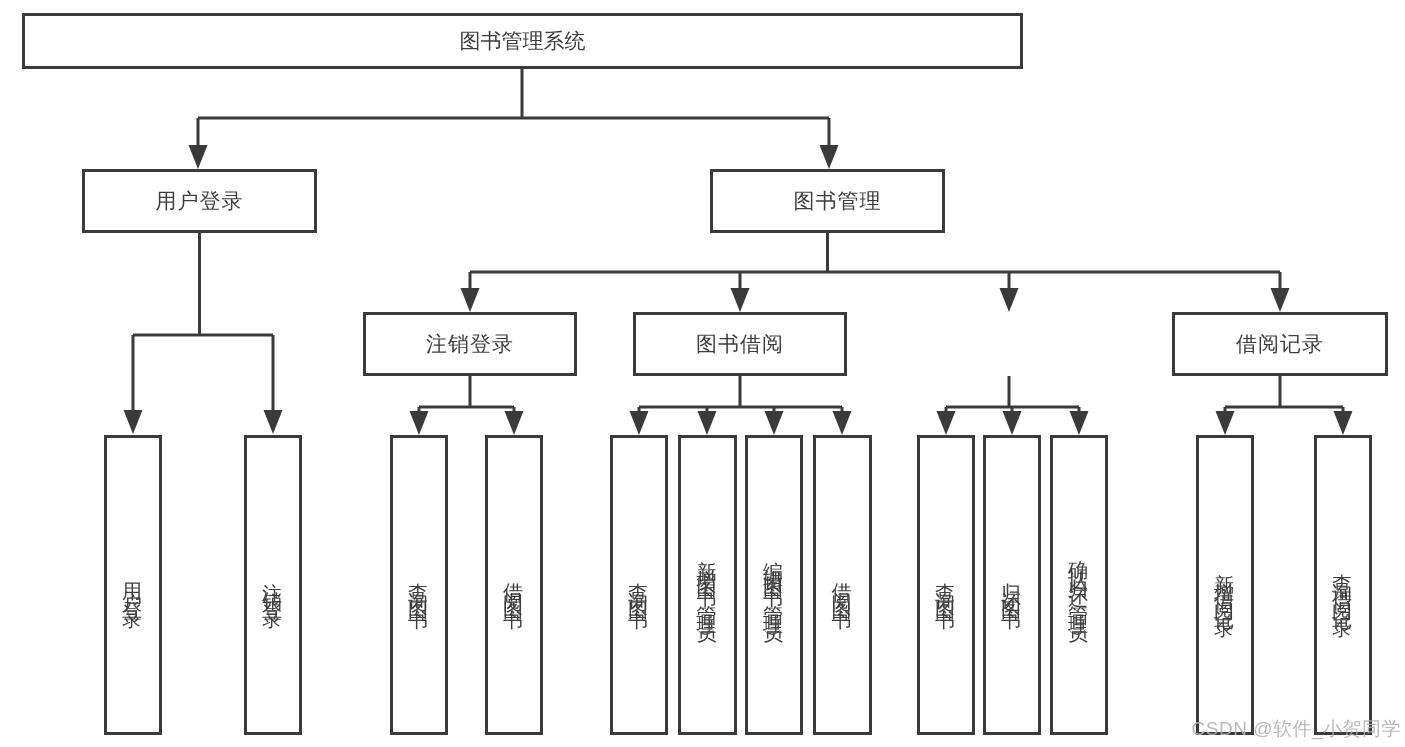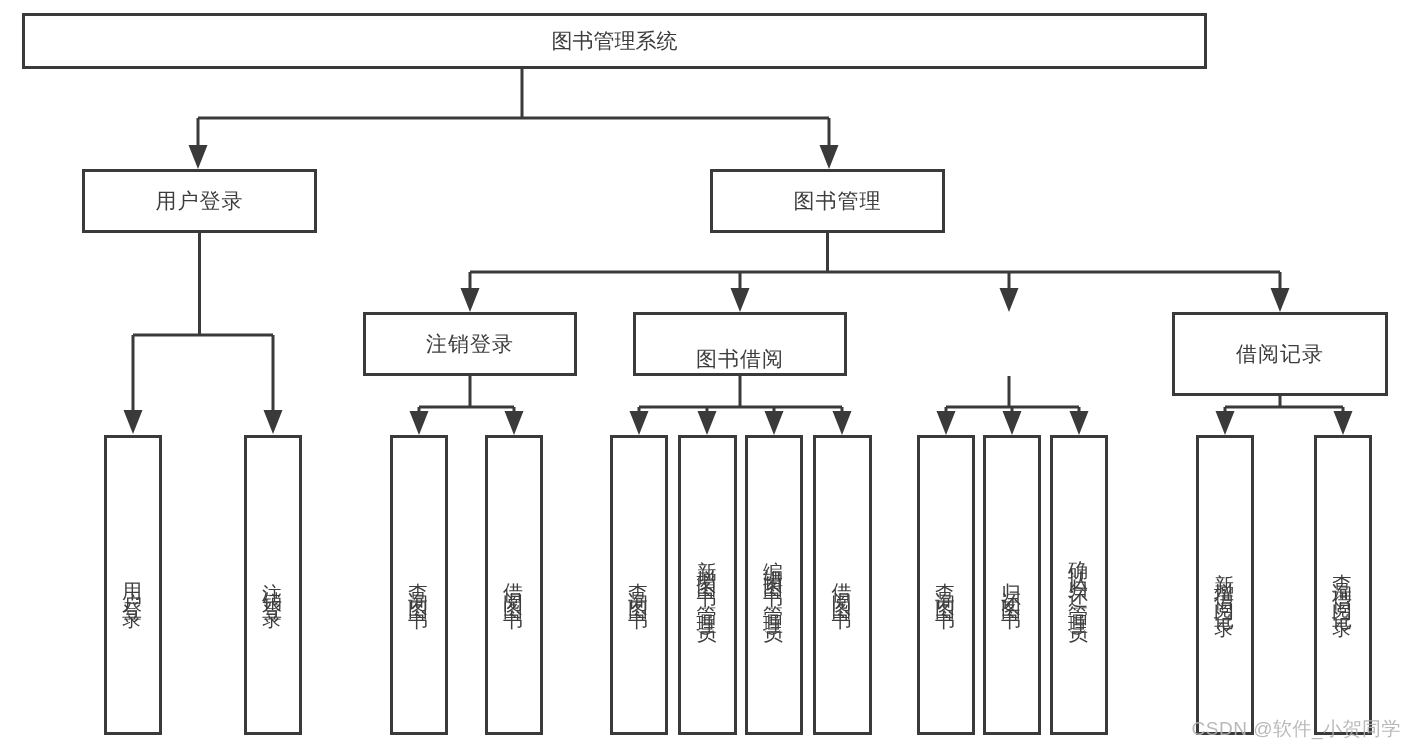--- a/index.html
+++ b/index.html
@@ -87,38 +87,38 @@
     <g>
       <path class="l" d="M1009 376 V407 M946 407 H1079 M946 407 V413 M1012 407 V413 M1079 407 V413"></path>
       <path class="a" d="M936.5 411 H955.5 L946 435 Z M1002.5 411 H1021.5 L1012 435 Z M1069.5 411 H1088.5 L1079 435 Z"></path>
     </g>
     <g>
       <path class="l" d="M1280 376 V407 M1225 407 H1343 M1225 407 V413 M1343 407 V413"></path>
       <path class="a" d="M1215.5 411 H1234.5 L1225 435 Z M1333.5 411 H1352.5 L1343 435 Z"></path>
     </g>
   </svg>
 
-  <div class="node root" style="left:22px;top:13px;width:1185px;height:56px;">
+  <div class="node root" style="left:22px;top:13px;width:1001px;height:56px;">
     <span>图书管理系统</span>
   </div>
 
   <div class="node h" style="left:82px;top:169px;width:235px;height:64px;">
     <span>用户登录</span>
   </div>
   <div class="node h" style="left:710px;top:169px;width:235px;height:64px;padding-left:20px;">
     <span>图书管理</span>
   </div>
 
   <div class="node h" style="left:363px;top:312px;width:214px;height:64px;">
     <span>注销登录</span>
   </div>
-  <div class="node h" style="left:633px;top:312px;width:214px;height:64px;align-items:flex-end;">
+  <div class="node h" style="left:633px;top:312px;width:214px;height:64px;">
     <span>图书借阅</span>
   </div>
-  <div class="node h" style="left:1172px;top:312px;width:216px;height:84px;">
+  <div class="node h" style="left:1172px;top:312px;width:216px;height:64px;">
     <span>借阅记录</span>
   </div>
 
   <div class="leaf" style="left:104px;">
     <span class="vtext">用户登录</span>
   </div>
   <div class="leaf" style="left:244px;">
     <span class="vtext">注销登录</span>
   </div>
 

